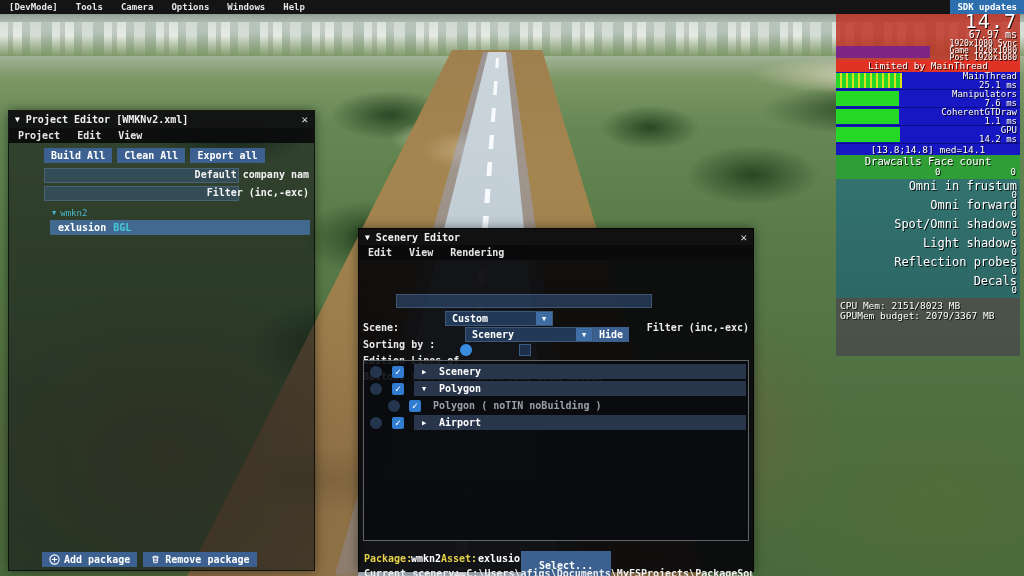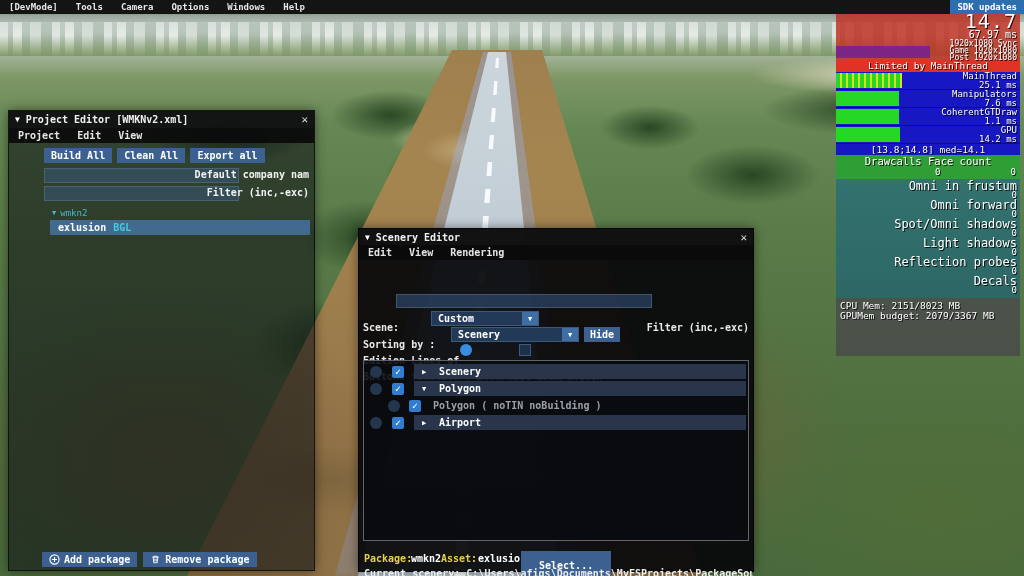--- a/index.html
+++ b/index.html
@@ -78,21 +78,21 @@
   .pe-asset .bgl { color:#45cadb; margin-left:7px; }
   .pe-footer { position:absolute; left:2px; bottom:3px; display:flex; gap:6px; }
   .icon-svg { width:11px; height:11px; display:block; }
   
   .se { left:358px; top:228px; width:396px; height:344px; background:rgba(8,9,11,.94); color:#e8e8e8; }
   .se .titlebar { height:16px; }
   .se-body { position:relative; height:calc(100% - 31px); font-size:10px; font-weight:bold; }
   .abs { position:absolute; }
   .lbl { color:#e8e8e8; white-space:nowrap;margin-top:26px; }
   .se-input { background:rgba(52,86,130,.55); border:1px solid rgba(130,160,200,.3); }
-  .dropdown { background:#223a57; border:1px solid rgba(130,160,200,.3); display:flex; align-items:center; cursor:pointer; }
+  .dropdown { background:#223a57; border:1px solid rgba(130,160,200,.3); display:flex; align-items:center; cursor:pointer;margin-left:14px; }
   .dropdown .dd-val { flex:1; padding-left:6px; color:#fff; }
   .dropdown .dd-btn { width:16px; height:100%; background:#3f6ea5; display:flex; align-items:center; justify-content:center; font-size:7px; color:#fff; }
   .radio { width:12px; height:12px; border-radius:50%; background:#3a8ce0; cursor:pointer; }
   .lockbox { width:12px; height:12px; background:#1d2f4a; border:1px solid #3a5a82; cursor:pointer; }
   .tree-panel { left:4px; right:4px; top:100px; height:181px; border:1px solid #60656c;
     background:rgba(10,11,14,.9); padding:3px 2px; overflow:hidden; }
   .trow { height:15px; margin-bottom:2px; display:flex; align-items:center; cursor:pointer; }
   .tcircle { width:12px; height:12px; border-radius:50%; background:#24364e; margin-left:4px; flex:none; }
   .tcheck { width:12px; height:12px; background:#2f7cd0; border-radius:2px; margin-left:10px;
     color:#fff; font-size:10px; line-height:12px; text-align:center; flex:none; }
@@ -238,21 +238,21 @@
       <div class="abs dropdown" style="left:72px;top:51px;width:108px;height:15px">
         <span class="dd-val">Custom</span>
         <span class="dd-btn">▼</span>
       </div>
 
       <span class="abs lbl" style="left:4px;top:69px">Edition Lines of</span>
       <div class="abs dropdown" style="left:92px;top:67px;width:128px;height:15px">
         <span class="dd-val">Scenery</span>
         <span class="dd-btn">▼</span>
       </div>
-      <span class="abs btn" style="left:225px;top:67px;height:15px;padding:0 6px">Hide</span>
+      <span class="abs btn" style="left:234px;top:67px;height:15px;padding:0 6px">Hide</span>
 
       <span class="abs lbl" style="left:4px;top:85px">Buttons function :</span>
       <span class="abs radio" style="left:101px;top:84px"></span>
       <span class="abs lbl" style="left:118px;top:85px">Show/Hide</span>
       <span class="abs lockbox" style="left:160px;top:84px"></span>
       <span class="abs lbl" style="left:177px;top:85px">Lock/Unlock</span>
 
       <div class="abs tree-panel">
         <div class="trow">
           <span class="tcircle"></span>

